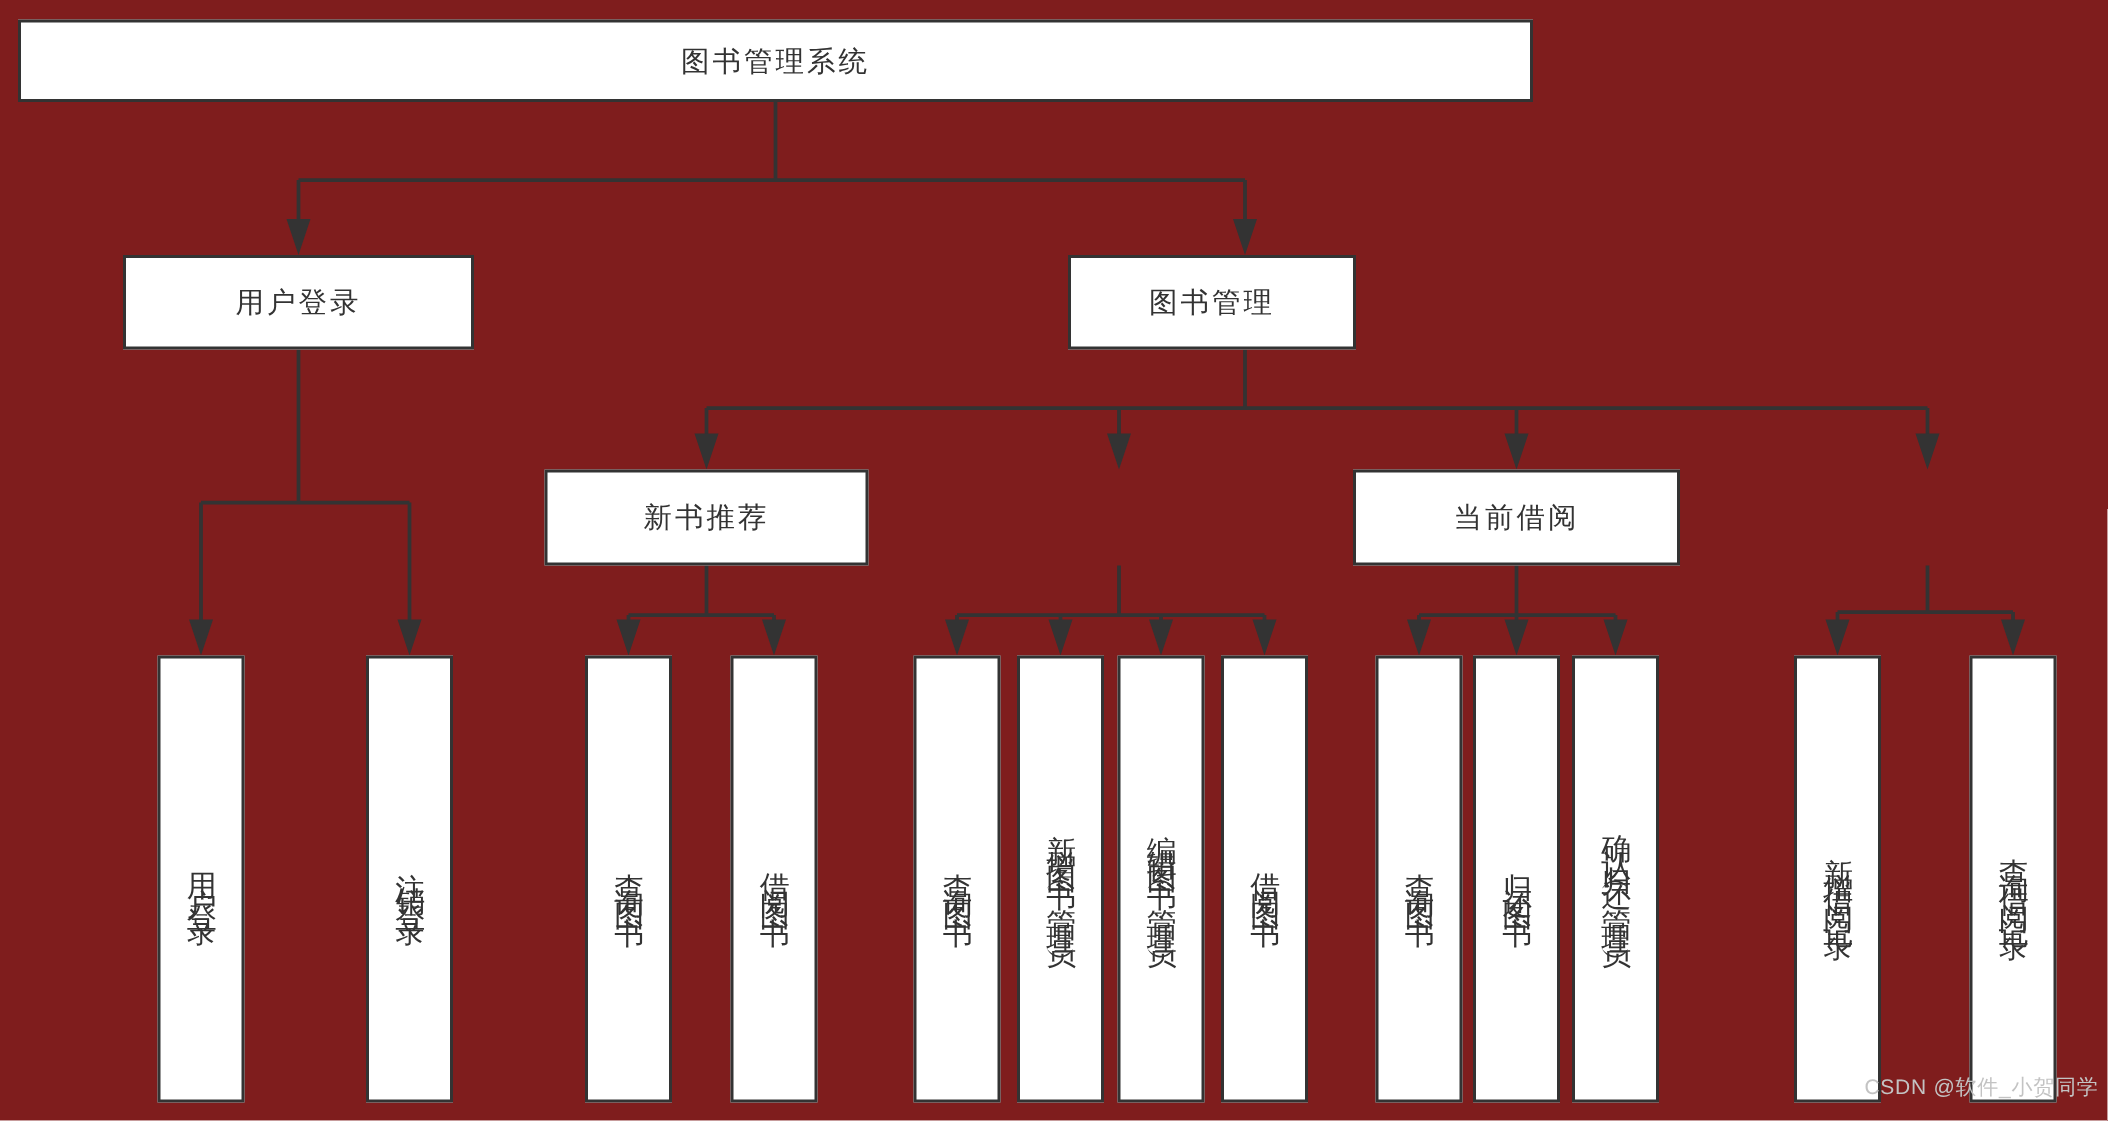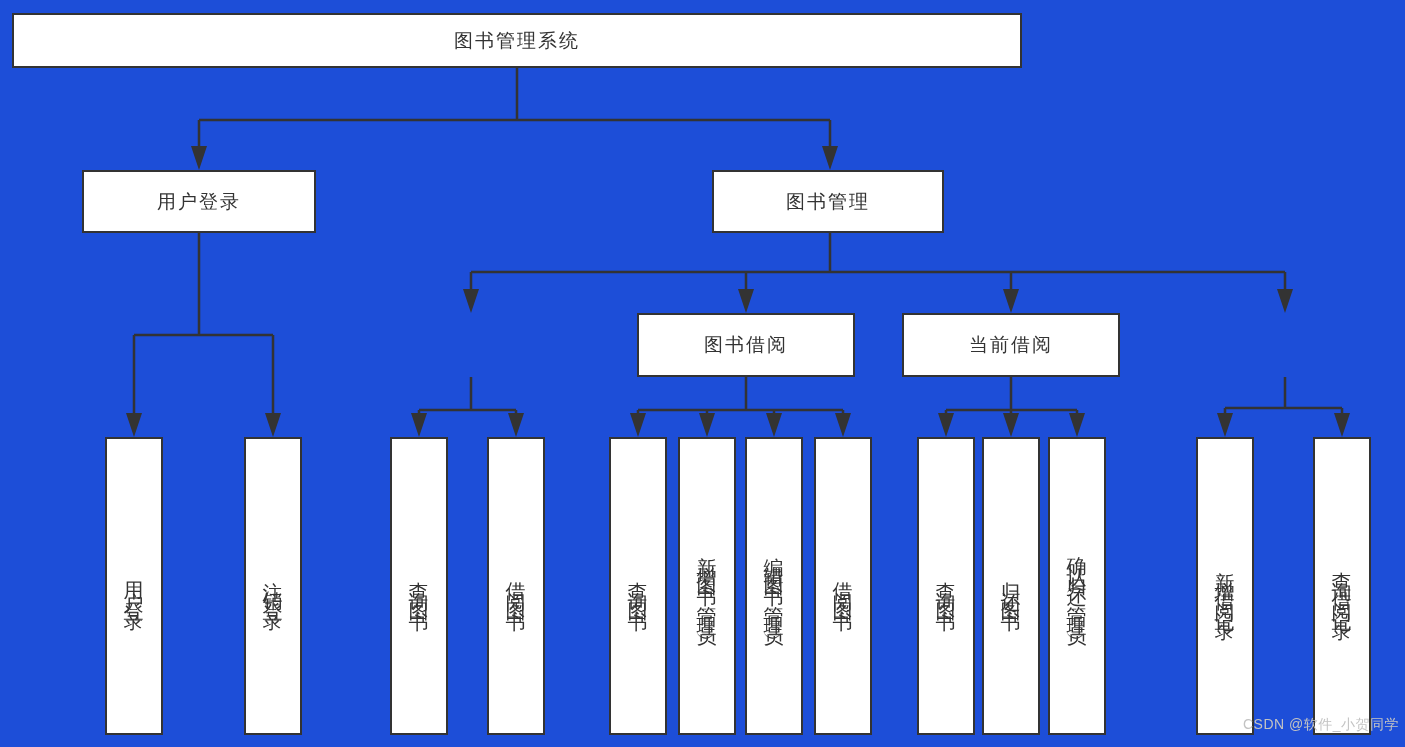--- a/index.html
+++ b/index.html
@@ -4,21 +4,21 @@
 <style>
   html, body {
     margin: 0;
     padding: 0;
     background: #ffffff;
   }
   .canvas {
     position: relative;
     width: 1405px;
     height: 747px;
-    background: #1d4ed8;
+    background: #7f1d1d;
     font-family: "Liberation Sans", "DejaVu Sans", sans-serif;
     overflow: hidden;
   }
   .connectors {
     position: absolute;
     left: 0;
     top: 0;
     width: 1405px;
     height: 747px;
     z-index: 1;
@@ -99,26 +99,26 @@
       M1342 437 L1334 413 L1350 413 Z"></path>
   </svg>
 
   <div class="node hnode" style="left:12px; top:13px; width:1010px; height:55px;">
     <span>图书管理系统</span>
   </div>
 
   <div class="node hnode" style="left:82px; top:170px; width:234px; height:63px;">
     <span>用户登录</span>
   </div>
-  <div class="node hnode" style="left:712px; top:170px; width:232px; height:63px;">
+  <div class="node hnode" style="left:712px; top:170px; width:192px; height:63px;">
     <span>图书管理</span>
   </div>
 
-  <div class="node hnode" style="left:637px; top:313px; width:218px; height:64px;">
-    <span>图书借阅</span>
+  <div class="node hnode" style="left:363px; top:313px; width:216px; height:64px;">
+    <span>新书推荐</span>
   </div>
   <div class="node hnode" style="left:902px; top:313px; width:218px; height:64px;">
     <span>当前借阅</span>
   </div>
 
   <div class="node vnode" style="left:105px; top:437px; width:58px; height:298px;">
     <span>用户登录</span>
   </div>
   <div class="node vnode" style="left:244px; top:437px; width:58px; height:298px;">
     <span>注销登录</span>

